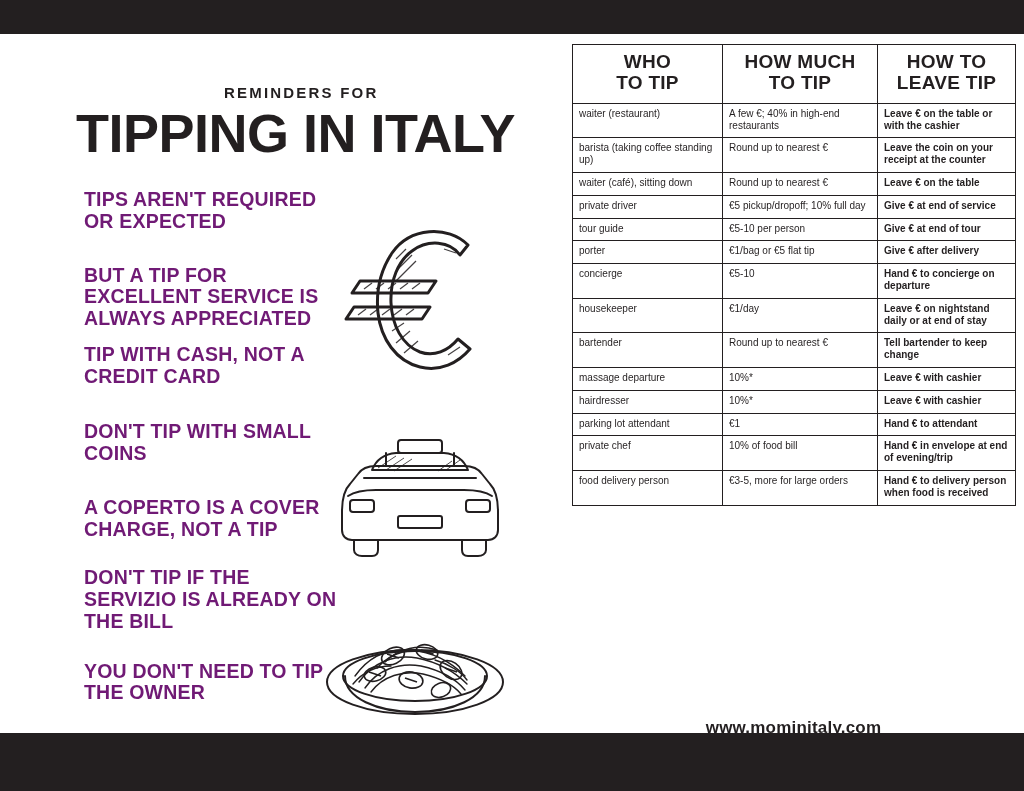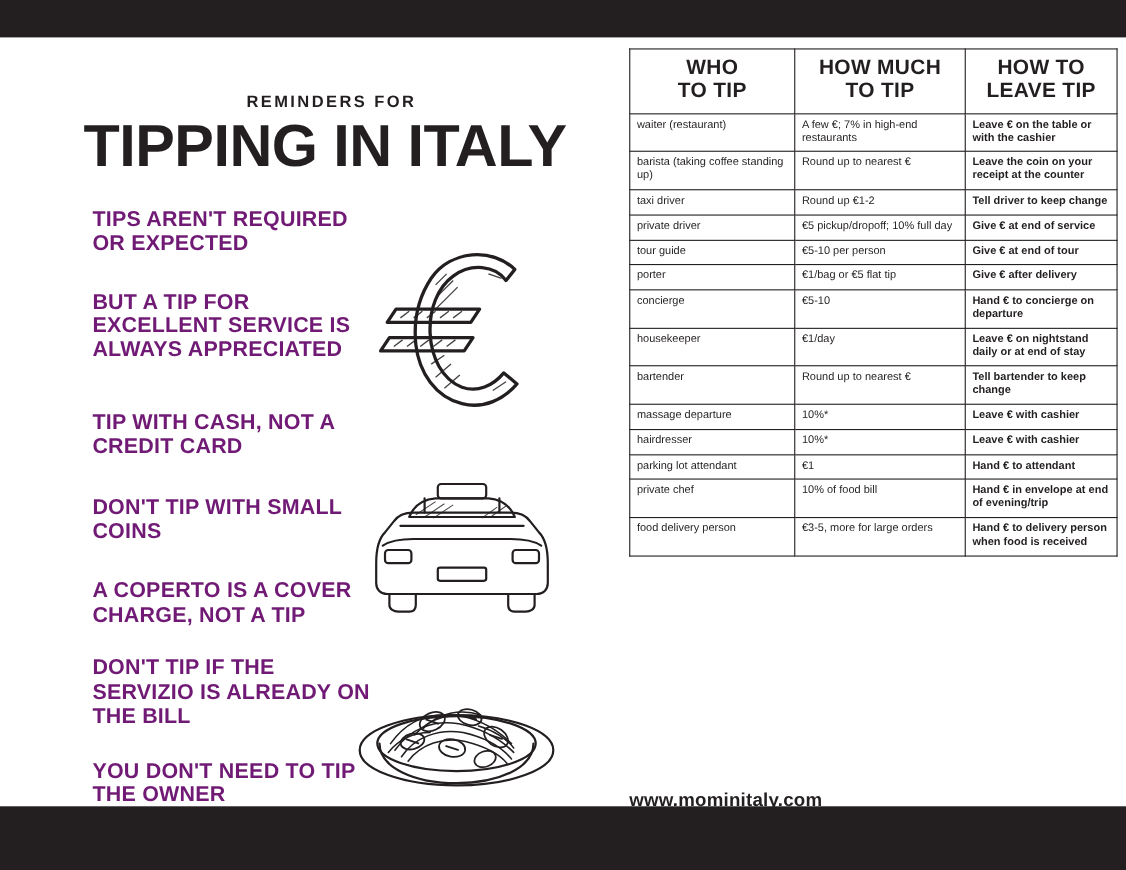--- a/index.html
+++ b/index.html
@@ -66,21 +66,21 @@
   }
   .tip {
     font-size: 19.5px;
     font-weight: bold;
     line-height: 1.12;
     letter-spacing: 0.2px;
     color: #701a75;
     margin-bottom: 26px;
   }
   .tip:nth-child(1) { margin-bottom: 32px; }
-  .tip:nth-child(2) { margin-bottom: 44px; }
+  .tip:nth-child(2) { margin-bottom: 14px; }
   .tip:nth-child(3) { margin-bottom: 33px; }
   .tip:nth-child(4) { margin-bottom: 33px; }
   .tip:nth-child(5) { }
   .tip:nth-child(6) { margin-bottom: 28px; }
 
   
   .illo {
     position: absolute;
   }
   .illo-euro { left: 340px; top: 185px; }
@@ -119,20 +119,21 @@
   table.tip-table col.c2 { width: 155px; }
   table.tip-table col.c3 { width: 138px; }
   td.who { font-weight: normal; }
   td.howmuch { font-weight: normal; }
   td.howto { font-weight: bold; }
   .site {
     position: absolute;
     left: 572px;
     top: 718px;
     width: 443px;
+    text-align: center;
     font-size: 17px;
     font-weight: bold;
     letter-spacing: 0.2px;
     color: #231f20;
   }
 </style>
 </head>
 <body>
 
 <div class="page">
@@ -261,32 +262,32 @@
           </th>
           <th>
             <div>HOW TO</div>
             <div>LEAVE TIP</div>
           </th>
         </tr>
       </thead>
       <tbody>
         <tr>
           <td class="who">waiter (restaurant)</td>
-          <td class="howmuch">A few €; 7% in high-end restaurants</td>
+          <td class="howmuch">A few €; 40% in high-end restaurants</td>
           <td class="howto">Leave € on the table or with the cashier</td>
         </tr>
         <tr>
           <td class="who">barista (taking coffee standing up)</td>
           <td class="howmuch">Round up to nearest €</td>
           <td class="howto">Leave the coin on your receipt at the counter</td>
         </tr>
         <tr>
-          <td class="who">taxi driver</td>
-          <td class="howmuch">Round up €1-2</td>
-          <td class="howto">Tell driver to keep change</td>
+          <td class="who">waiter (café), sitting down</td>
+          <td class="howmuch">Round up to nearest €</td>
+          <td class="howto">Leave € on the table</td>
         </tr>
         <tr>
           <td class="who">private driver</td>
           <td class="howmuch">€5 pickup/dropoff; 10% full day</td>
           <td class="howto">Give € at end of service</td>
         </tr>
         <tr>
           <td class="who">tour guide</td>
           <td class="howmuch">€5-10 per person</td>
           <td class="howto">Give € at end of tour</td>

